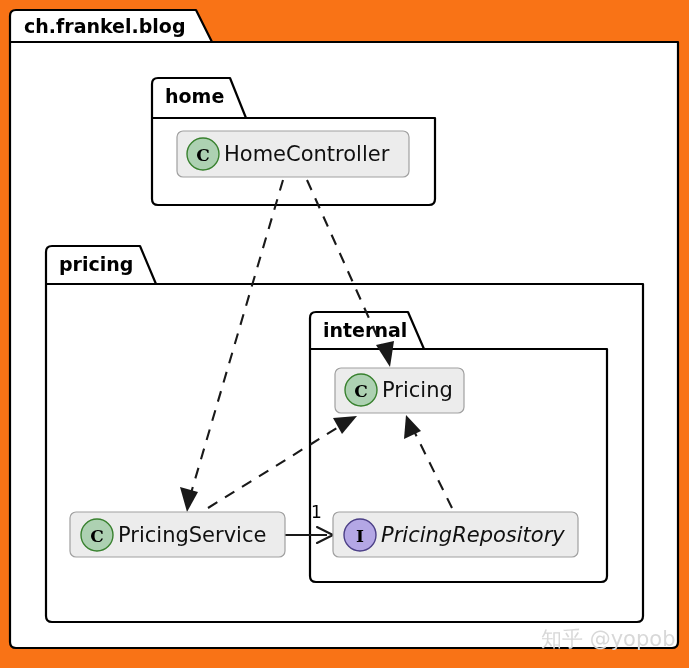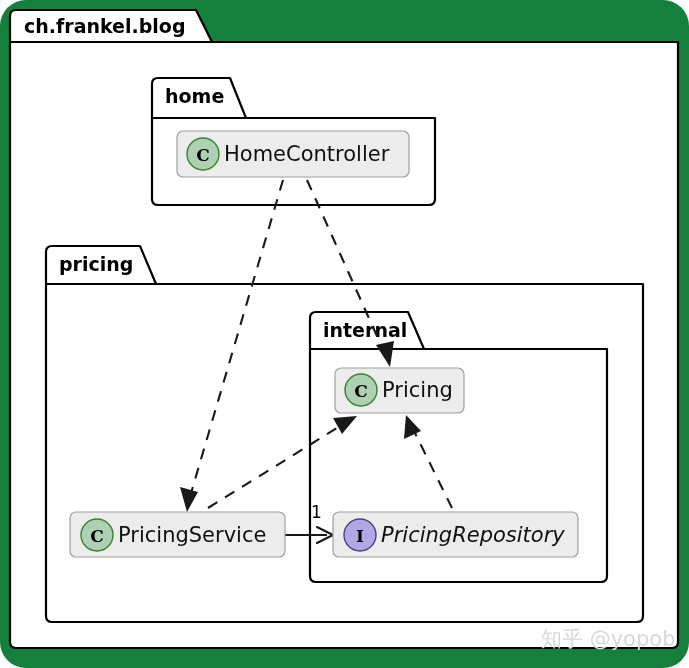--- a/index.html
+++ b/index.html
@@ -4,24 +4,23 @@
 <style>
   html, body {
     margin: 0;
     padding: 0;
     background: #FFFFFF;
   }
   #diagram-root {
     position: relative;
     width: 689px;
     height: 668px;
-    background: #15803d;
+    background: #f97316;
     font-family: "DejaVu Sans", sans-serif;
     overflow: hidden;
-    border-radius: 26px;
   }
   svg#uml-canvas {
     display: block;
     width: 689px;
     height: 668px;
   }
   .pkg-shape {
     fill: #FFFFFF;
     stroke: #000000;
     stroke-width: 2.2;

